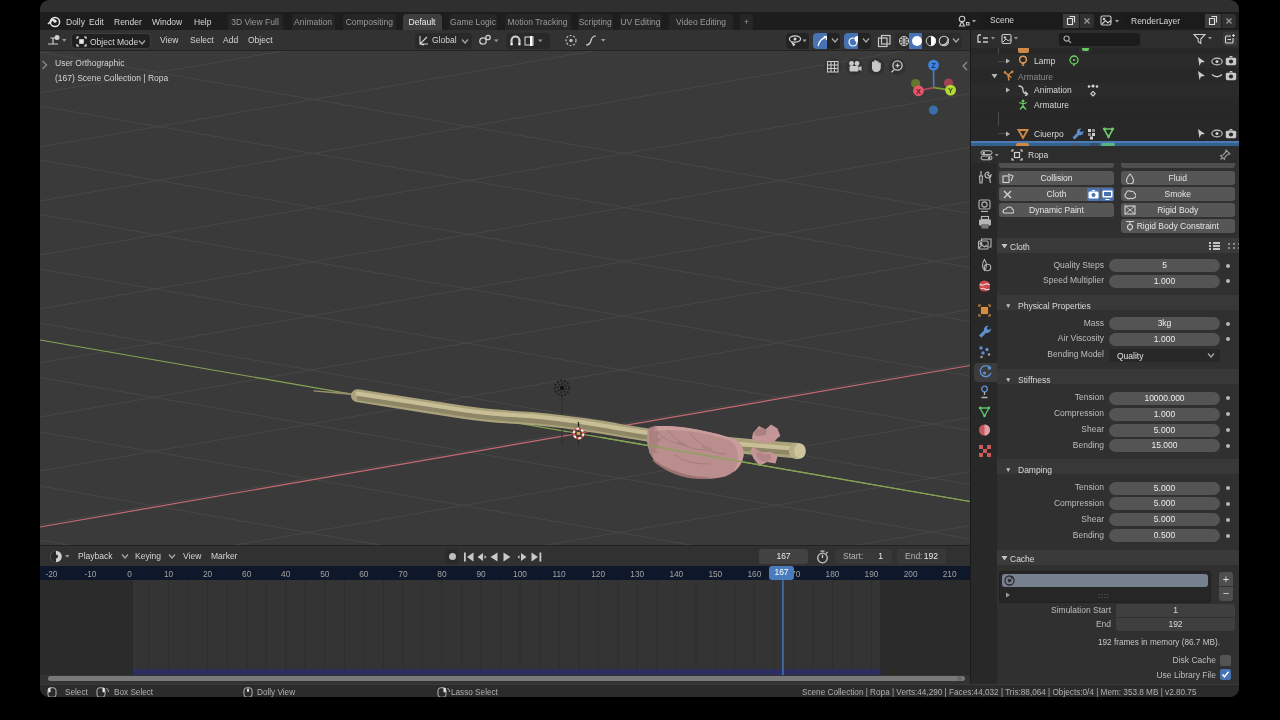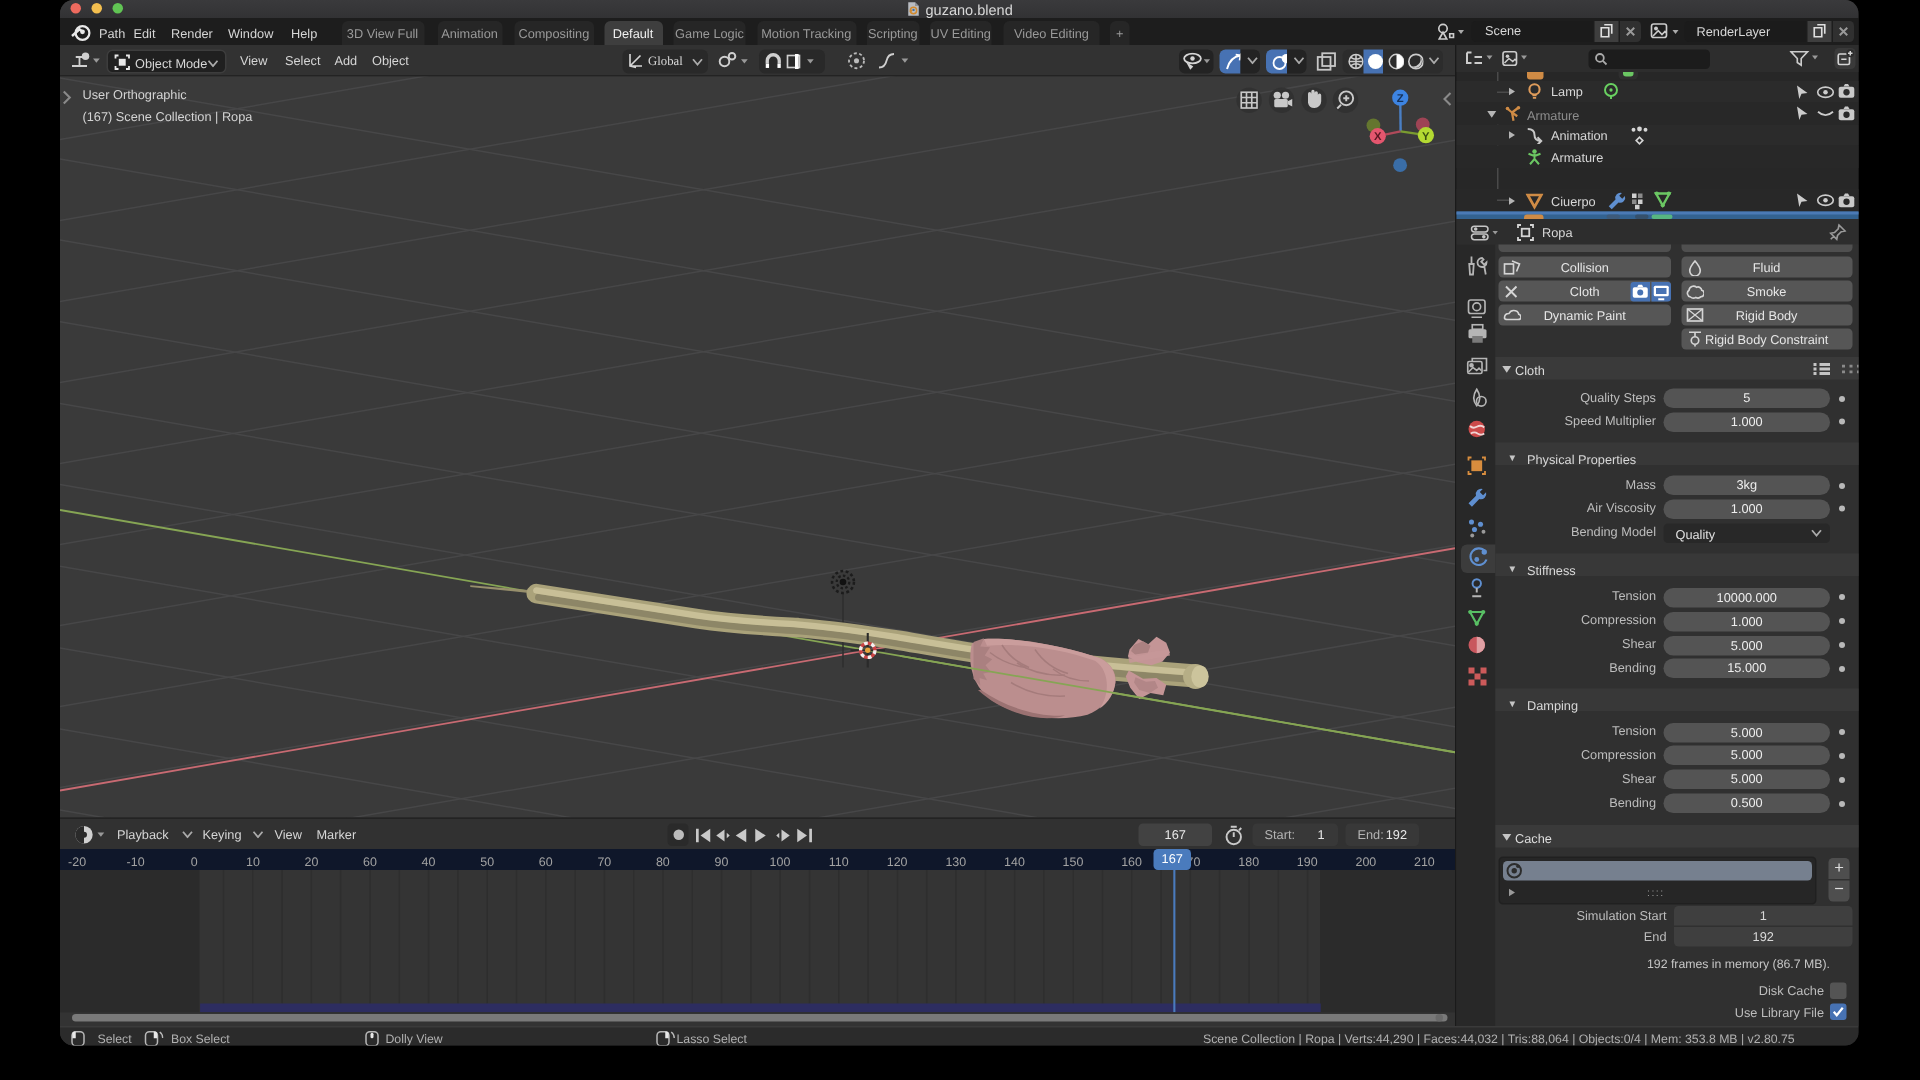--- a/index.html
+++ b/index.html
@@ -56,42 +56,29 @@
   .phead { position:absolute; left:26px; width:243px; height:15px; background:#3a3a3a;
     color:#dddddd; font-size:8.5px; }
   .shead { position:absolute; color:#d8d8d8; font-size:8.5px; }
   .dot { position:absolute; width:4px; height:4px; border-radius:50%; background:#b8b8b8; }
   .physbtn { position:absolute; height:14px; border-radius:3px; background:#565656;
     color:#e6e6e6; font-size:8.5px; text-align:center; line-height:14px; }
 </style>
 </head>
 <body>
 <div id="win">
-  <div id="titlebar">
-    <div class="tl" style="left:6.5px; background:#ed6a5e;"></div>
-    <div class="tl" style="left:20.75px; background:#f4bf4f;"></div>
-    <div class="tl" style="left:35px; background:#61c454;"></div>
-    <svg class="abs" style="left:564px; top:1px;" width="10" height="10" viewBox="0 0 10 10">
-      <path d="M1.5 0.5 h4.5 l2.5 2.5 v6.5 h-7 z" fill="#b9bcc2"></path>
-      <path d="M6 0.5 l2.5 2.5 h-2.5 z" fill="#8e9197"></path>
-      <circle cx="5" cy="6" r="2.1" fill="none" stroke="#d28a2e" stroke-width="1"></circle>
-      <circle cx="5" cy="5.6" r="0.8" fill="#3a6ea8"></circle>
-      <path d="M2.6 7.2 l1.6-1.6" stroke="#d28a2e" stroke-width="0.9"></path>
-    </svg>
-    <div class="txt" style="position:absolute; left:577px; top:2.5px; font-size:9.7px; color:#d8d8d8;">guzano.blend</div>
-  </div>
 
   <div id="topbar">
 
     <svg class="abs" style="left:7px; top:2.5px;" width="14" height="13" viewBox="0 0 14 13">
       <circle cx="8" cy="7" r="4.6" fill="none" stroke="#e8e8e8" stroke-width="1.5"></circle>
       <circle cx="8" cy="6.2" r="1.6" fill="#e8e8e8"></circle>
       <path d="M1 9 L6 4.5 L8 6" fill="none" stroke="#e8e8e8" stroke-width="1.6"></path>
     </svg>
-    <div class="menu" style="left:26px;">Path</div>
+    <div class="menu" style="left:26px;">Dolly</div>
     <div class="menu" style="left:49px;">Edit</div>
     <div class="menu" style="left:74px;">Render</div>
     <div class="menu" style="left:112px;">Window</div>
     <div class="menu" style="left:154px;">Help</div>
     <div class="tab" style="left:187.5px; width:55px; padding:0;">3D View Full</div>
     <div class="tab" style="left:251.5px; width:43px; padding:0;">Animation</div>
     <div class="tab" style="left:303px; width:52.5px; padding:0;">Compositing</div>
     <div class="tab act" style="left:362.5px; width:39px; padding:0;">Default</div>
     <div class="tab" style="left:409px; width:48px; padding:0;">Game Logic</div>
     <div class="tab" style="left:464.5px; width:66px; padding:0;">Motion Tracking</div>
@@ -160,21 +147,21 @@
     </div>
     <div class="menu" style="left:120px; top:10px; transform:translateY(-50%);">View</div>
     <div class="menu" style="left:150px; top:10px; transform:translateY(-50%);">Select</div>
     <div class="menu" style="left:183px; top:10px; transform:translateY(-50%);">Add</div>
     <div class="menu" style="left:208px; top:10px; transform:translateY(-50%);">Object</div>
 
     <div class="abs" style="left:375px; top:2.5px; width:57px; height:16px; background:#292929; border-radius:4px;">
       <svg class="abs" style="left:3px; top:2px;" width="12" height="12" viewBox="0 0 12 12">
         <path d="M2 1 v8 h8 M2 9 l7-7 M2 9 l4 1" stroke="#d5d5d5" stroke-width="1.1" fill="none"></path>
       </svg>
-      <div class="txt" style="position:absolute; left:17px; top:3px;font-family:Liberation Serif, serif;">Global</div>
+      <div class="txt" style="position:absolute; left:17px; top:3px;">Global</div>
       <svg class="abs" style="right:3px; top:6px;" width="8" height="5" viewBox="0 0 8 5">
           <path d="M1 0.5 l3 3.5 3-3.5" fill="none" stroke="#aaaaaa" stroke-width="1.2"></path>
         </svg>
     </div>
     <svg class="abs" style="left:437px; top:4px;" width="26" height="13" viewBox="0 0 26 13">
       <circle cx="6" cy="7" r="3.2" fill="none" stroke="#cfcfcf" stroke-width="1.3"></circle>
       <circle cx="11" cy="3.5" r="2.2" fill="none" stroke="#cfcfcf" stroke-width="1.3"></circle>
       <path d="M17 5.5 l4.5 0 l-2.25 2.8 z" fill="#999999"></path>
     </svg>
 

